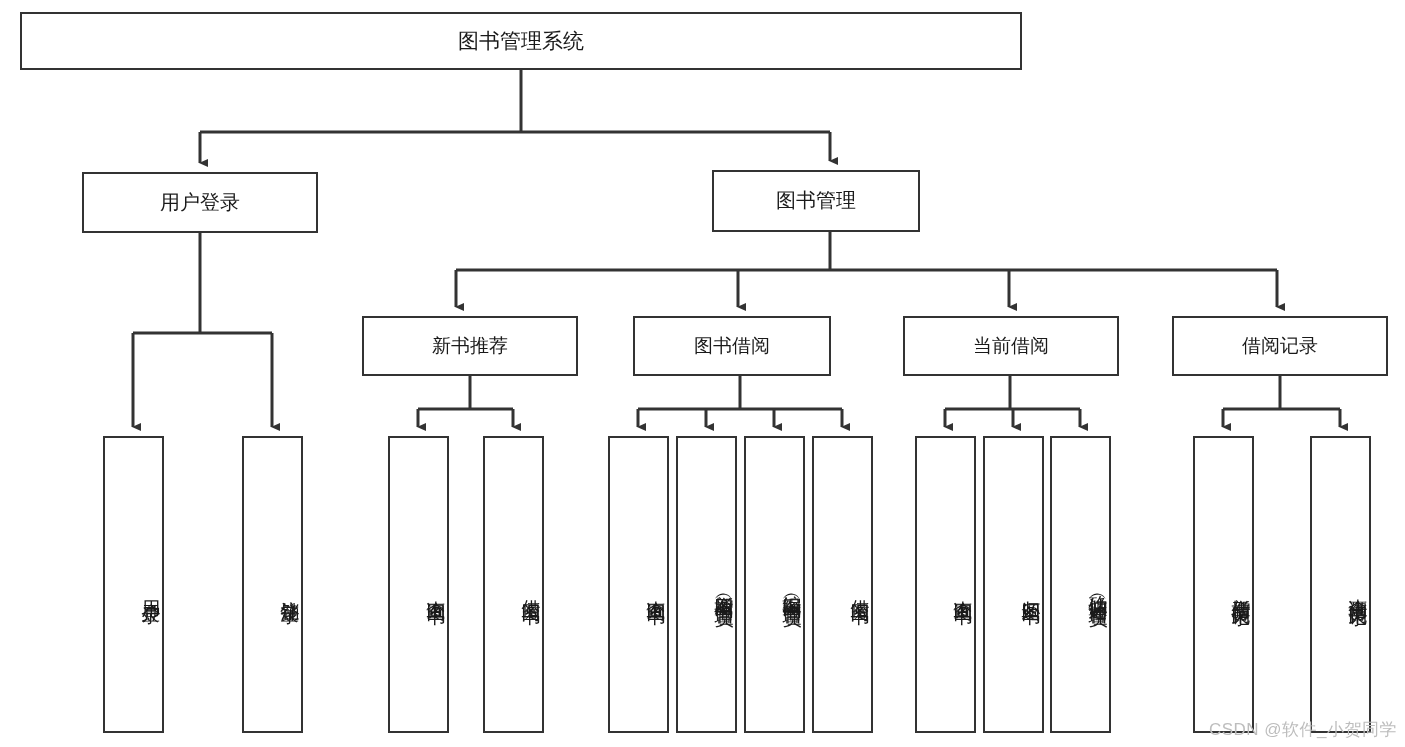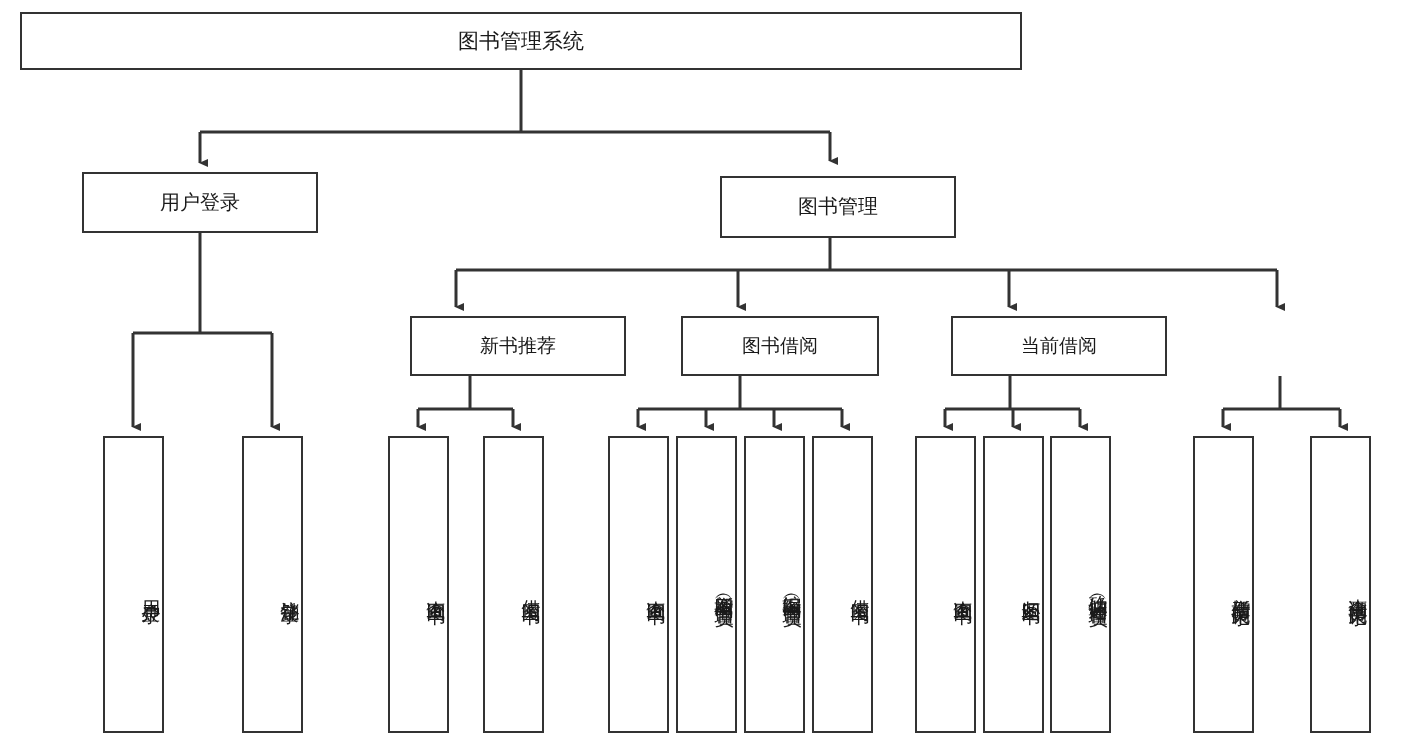--- a/index.html
+++ b/index.html
@@ -30,21 +30,20 @@
     text-align: center;
   }
   .node.root {
     font-size: 21px;
   }
   .node.level2 {
     font-size: 20px;
   }
   .node.level3 {
     font-size: 19px;
-    margin-left: 48px;
   }
   .node.leaf {
     font-size: 19px;
     writing-mode: vertical-rl;
     text-orientation: upright;
     align-items: flex-start;
     justify-content: center;
     padding-top: 8px;
     letter-spacing: 2px;
   }
@@ -129,32 +128,35 @@
     </g>
   </svg>
 
   <div class="node root" style="left:20px; top:12px; width:1002px; height:58px;">
     <span>图书管理系统</span>
   </div>
 
   <div class="node level2" style="left:82px; top:172px; width:236px; height:61px;">
     <span>用户登录</span>
   </div>
-  <div class="node level2" style="left:712px; top:176px; width:236px; height:62px;margin-left:8px;">
+  <div class="node level2" style="left:712px; top:170px; width:208px; height:62px;">
     <span>图书管理</span>
   </div>
 
   <div class="node level3" style="left:362px; top:316px; width:216px; height:60px;">
     <span>新书推荐</span>
   </div>
   <div class="node level3" style="left:633px; top:316px; width:198px; height:60px;">
     <span>图书借阅</span>
   </div>
   <div class="node level3" style="left:903px; top:316px; width:216px; height:60px;">
     <span>当前借阅</span>
+  </div>
+  <div class="node level3" style="left:1172px; top:316px; width:216px; height:60px;">
+    <span>借阅记录</span>
   </div>
 
   <div class="node leaf" style="left:103px; top:436px; width:61px; height:297px;">
     <span class="lbl">用户登录</span>
   </div>
   <div class="node leaf" style="left:242px; top:436px; width:61px; height:297px;">
     <span class="lbl">注销登录</span>
   </div>
   <div class="node leaf" style="left:388px; top:436px; width:61px; height:297px;">
     <span class="lbl">查询图书</span>
@@ -183,14 +185,15 @@
   <div class="node leaf" style="left:1050px; top:436px; width:61px; height:297px;">
     <span class="lbl">确认归还（管理员）</span>
   </div>
   <div class="node leaf" style="left:1193px; top:436px; width:61px; height:297px;">
     <span class="lbl">新增借阅记录</span>
   </div>
   <div class="node leaf" style="left:1310px; top:436px; width:61px; height:297px;">
     <span class="lbl">查询借阅记录</span>
   </div>
 
+  <div class="watermark">CSDN @软件_小贺同学</div>
 
 </div>
 
 </body></html>

